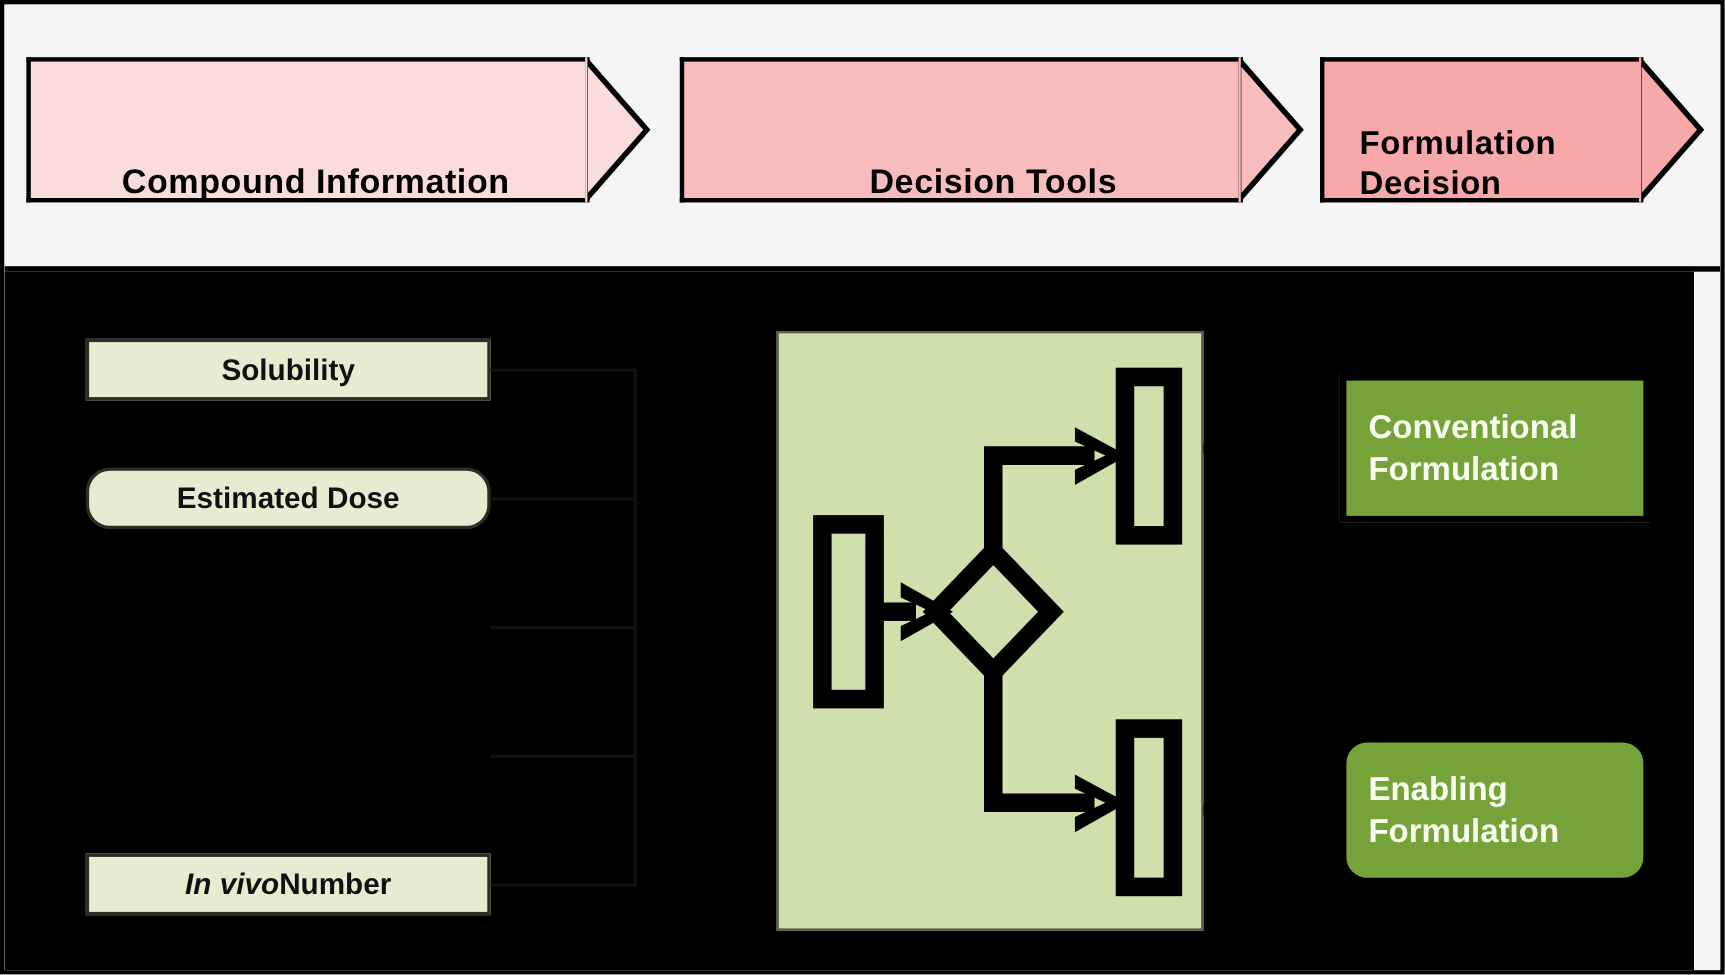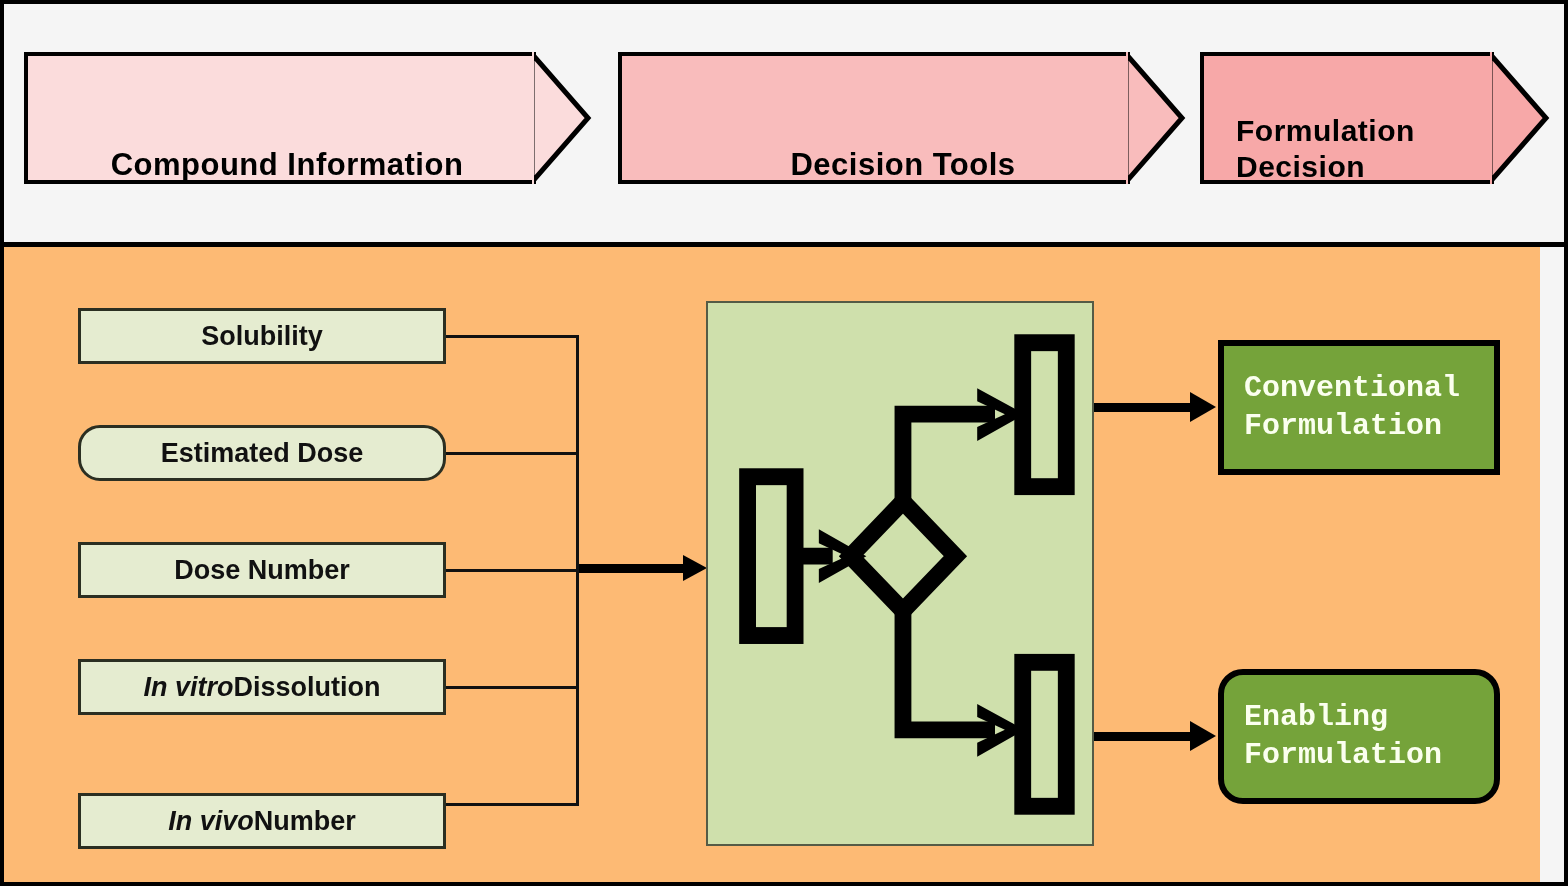--- a/index.html
+++ b/index.html
@@ -100,21 +100,21 @@
   #chevron-formulation .chev-head { left: 290px; }
   #chevron-formulation .chev-label { text-align: left; padding-left: 36px; padding-right: 60px; }
 
   
   #body-panel {
     position: absolute;
     left: 0;
     top: 243px;
     width: 1536px;
     height: 635px;
-    background: #fdba74;
+    background: #000000;
     box-sizing: border-box;
   }
 
   
   .input-box {
     position: absolute;
     left: 74px;
     width: 368px;
     height: 56px;
     background: #e5ecd0;
@@ -127,21 +127,21 @@
     font-weight: bold;
     color: #111111;
     white-space: nowrap;
   }
   .input-box em { font-style: italic; }
 
   #input-solubility      { top: 61px; }
   #input-estimated-dose  { top: 178px; border-radius: 22px; }
   #input-dose-number     { top: 295px; }
   #input-invitro         { top: 412px; }
-  #input-invivo          { top: 546px; }
+  #input-invivo          { top: 529px; }
 
   
   .conn-stub {
     position: absolute;
     left: 442px;
     width: 133px;
     height: 0;
     border-top: 3px solid #111111;
   }
   #stub-1 { top: 88px; }
@@ -229,21 +229,20 @@
     box-sizing: border-box;
     display: flex;
     flex-direction: column;
     justify-content: center;
     padding-left: 20px;
     color: #fbffef;
     font-size: 30px;
     font-weight: bold;
     line-height: 1.25;
     white-space: pre-line;
-    font-family: Liberation Mono, monospace;
   }
   #output-conventional { top: 93px; }
   #output-enabling     { top: 422px; border-radius: 25px; }
 </style>
 </head>
 <body>
 
 <div id="canvas">
 
   <div id="header-band">
@@ -279,27 +278,20 @@
   </div>
 
   <div id="body-panel">
 
     <div class="input-box" id="input-solubility">
       <span>Solubility</span>
     </div>
     <div class="input-box" id="input-estimated-dose">
       <span>Estimated Dose</span>
     </div>
-    <div class="input-box" id="input-dose-number">
-      <span>Dose Number</span>
-    </div>
-    <div class="input-box" id="input-invitro">
-      <em>In vitro</em>
-        <span> Dissolution</span>
-    </div>
     <div class="input-box" id="input-invivo">
       <em>In vivo</em>
         <span> Number</span>
     </div>
 
     <div class="conn-stub" id="stub-1"></div>
     <div class="conn-stub" id="stub-2"></div>
     <div class="conn-stub" id="stub-3"></div>
     <div class="conn-stub" id="stub-4"></div>
     <div class="conn-stub" id="stub-5"></div>

